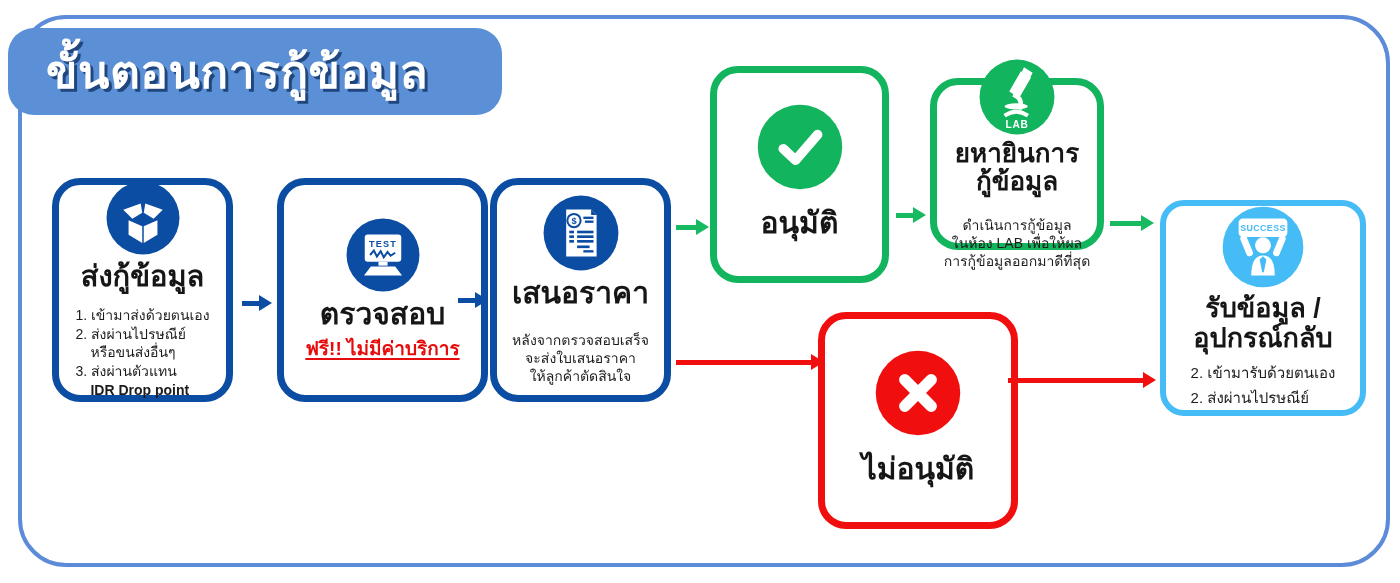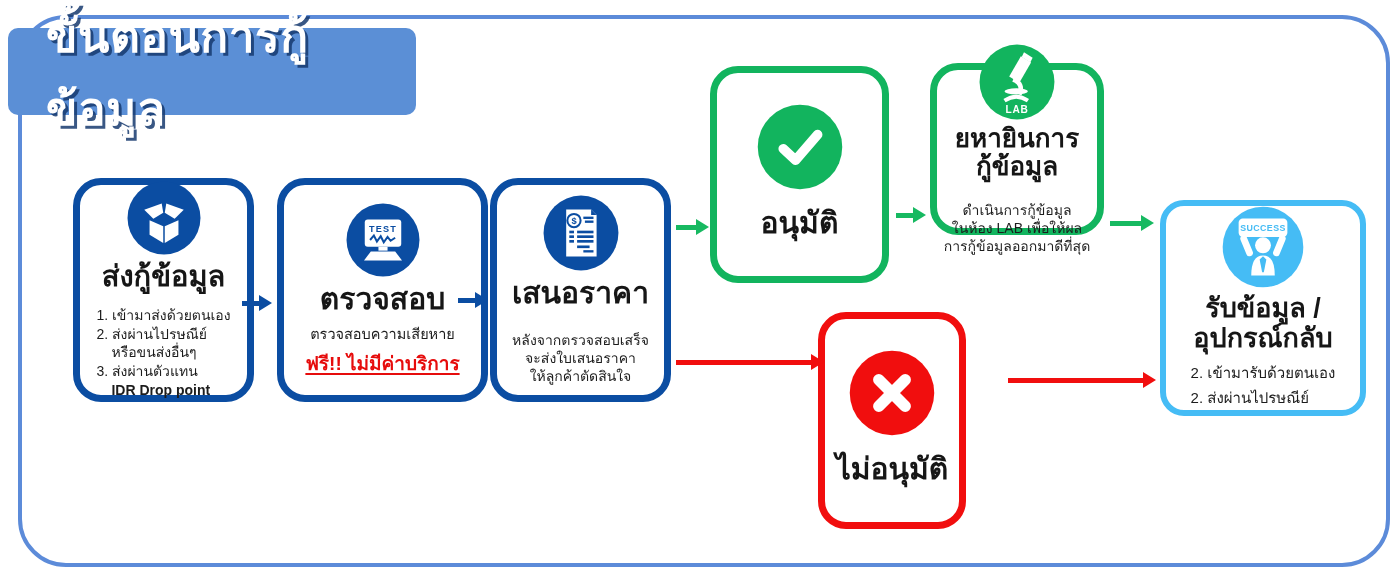--- a/index.html
+++ b/index.html
@@ -8,40 +8,40 @@
     --text-dark:#161616; --highlight-red:#e60c0c;
   }
   *{margin:0;padding:0;box-sizing:border-box}
   html,body{background:#fff}
   body{font-family:"Liberation Sans",sans-serif;color:var(--text-dark)}
   .canvas{position:relative;width:1400px;height:583px;background:#fff;overflow:hidden}
 
   .frame{position:absolute;left:18px;top:15px;width:1372px;height:552px;
     border:4px solid var(--frame-blue);border-radius:48px;background:#fff}
 
-  .banner{position:absolute;left:8px;top:28px;width:408px;height:87px;
-    background:var(--banner-blue);border-radius:10px;z-index:2;
+  .banner{position:absolute;left:8px;top:28px;width:494px;height:87px;
+    background:var(--banner-blue);border-radius:26px;z-index:2;
     display:flex;align-items:center;padding-left:38px}
   .banner-title{font-size:46px;font-weight:800;color:#fff;letter-spacing:.5px;
     text-shadow:3px 3px 0 rgba(22,58,110,.85)}
 
   .stepbox{position:absolute;background:#fff;border-radius:28px;z-index:1;
     display:flex;flex-direction:column;align-items:center;justify-content:center;
     text-align:center;padding:8px 6px}
   .navy-b{border:7px solid var(--navy)}
   .green-b{border:7px solid var(--green)}
   .red-b{border:7px solid var(--red)}
   .lblue-b{border:6px solid var(--light-blue);border-radius:24px}
 
-  #box-send{left:73px;top:178px;width:181px;height:224px}
+  #box-send{left:52px;top:178px;width:181px;height:224px}
   #box-check{left:277px;top:178px;width:211px;height:224px}
   #box-quote{left:490px;top:178px;width:181px;height:224px}
   #box-approve{left:710px;top:66px;width:179px;height:217px}
-  #box-recover{left:930px;top:63px;width:174px;height:172px}
-  #box-reject{left:818px;top:312px;width:148px;height:217px}
+  #box-recover{left:930px;top:78px;width:174px;height:172px}
+  #box-reject{left:818px;top:312px;width:200px;height:217px}
   #box-receive{left:1160px;top:200px;width:206px;height:216px}
 
   .icon-circle{display:block}
   .icon-circle svg{display:block;width:100%;height:100%}
   .ic-76{width:76px;height:76px} .ic-78{width:78px;height:78px}
   .ic-84{width:84px;height:84px} .ic-88{width:88px;height:88px}
 
   .box-title{font-weight:800;font-size:29px;line-height:1.12;color:var(--text-dark);margin-top:4px}
   #box-check .box-title,#box-quote .box-title{font-size:30px}
   #box-recover .box-title{font-size:26px;line-height:1.08;margin-top:3px}
@@ -115,21 +115,20 @@
       <svg viewBox="0 0 100 100">
         <circle cx="50" cy="50" r="48" class="fill-navy"></circle>
         <rect x="26" y="23" width="48" height="36" rx="4" fill="#fff"></rect>
         <text x="50" y="40" text-anchor="middle" font-size="12" font-weight="bold" letter-spacing="1.5" class="fill-navy" style="font-family:'Liberation Sans',sans-serif">TEST</text>
         <polyline points="33,50 38,44 42,52 47,45 51,53 56,46 60,51 66,47" fill="none" class="stroke-navy" stroke-width="2.6"></polyline>
         <rect x="44" y="59" width="12" height="5" fill="#fff"></rect>
         <polygon points="34,65 66,65 75,77 25,77" fill="#fff"></polygon>
       </svg>
     </span>
     <div class="box-title">ตรวจสอบ</div>
-    <div class="plain-line">ตรวจสอบความเสียหาย</div>
     <div class="highlight">ฟรี!! ไม่มีค่าบริการ</div>
   </div>
 
   <div class="stepbox navy-b" id="box-quote">
     <span class="icon-circle ic-78">
       <svg viewBox="0 0 100 100">
         <circle cx="50" cy="50" r="48" class="fill-navy"></circle>
         <polygon points="31,20 63,20 70,27 70,80 31,80" fill="#fff"></polygon>
         <polygon points="63,20 63,27 70,27" class="fill-navy"></polygon>
         <circle cx="41" cy="34" r="8.5" fill="#fff" class="stroke-navy" stroke-width="2.6"></circle>

